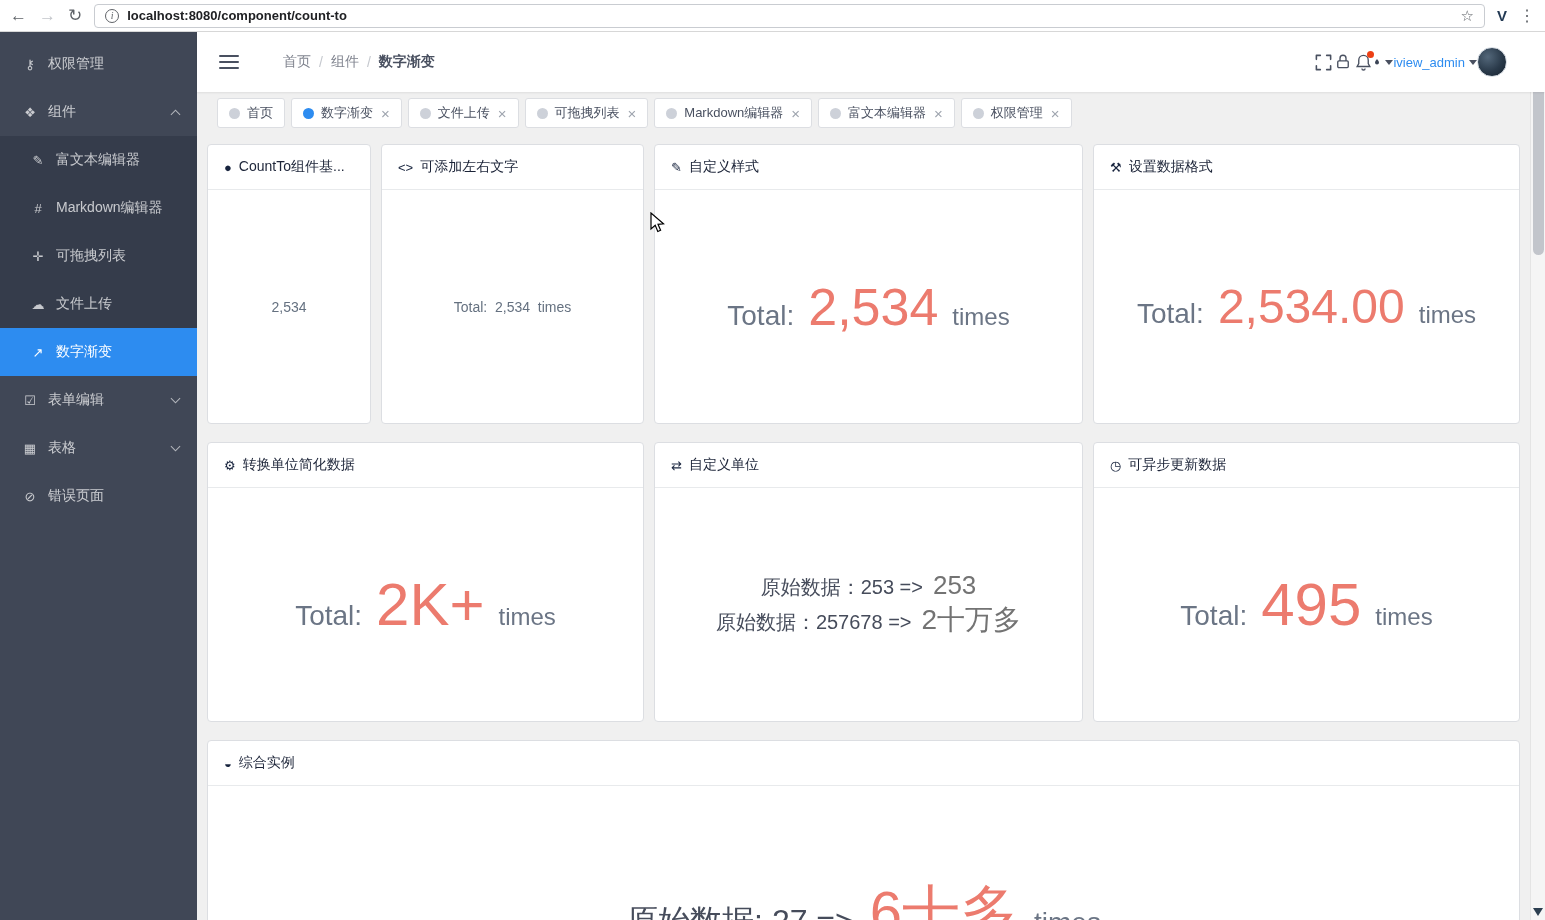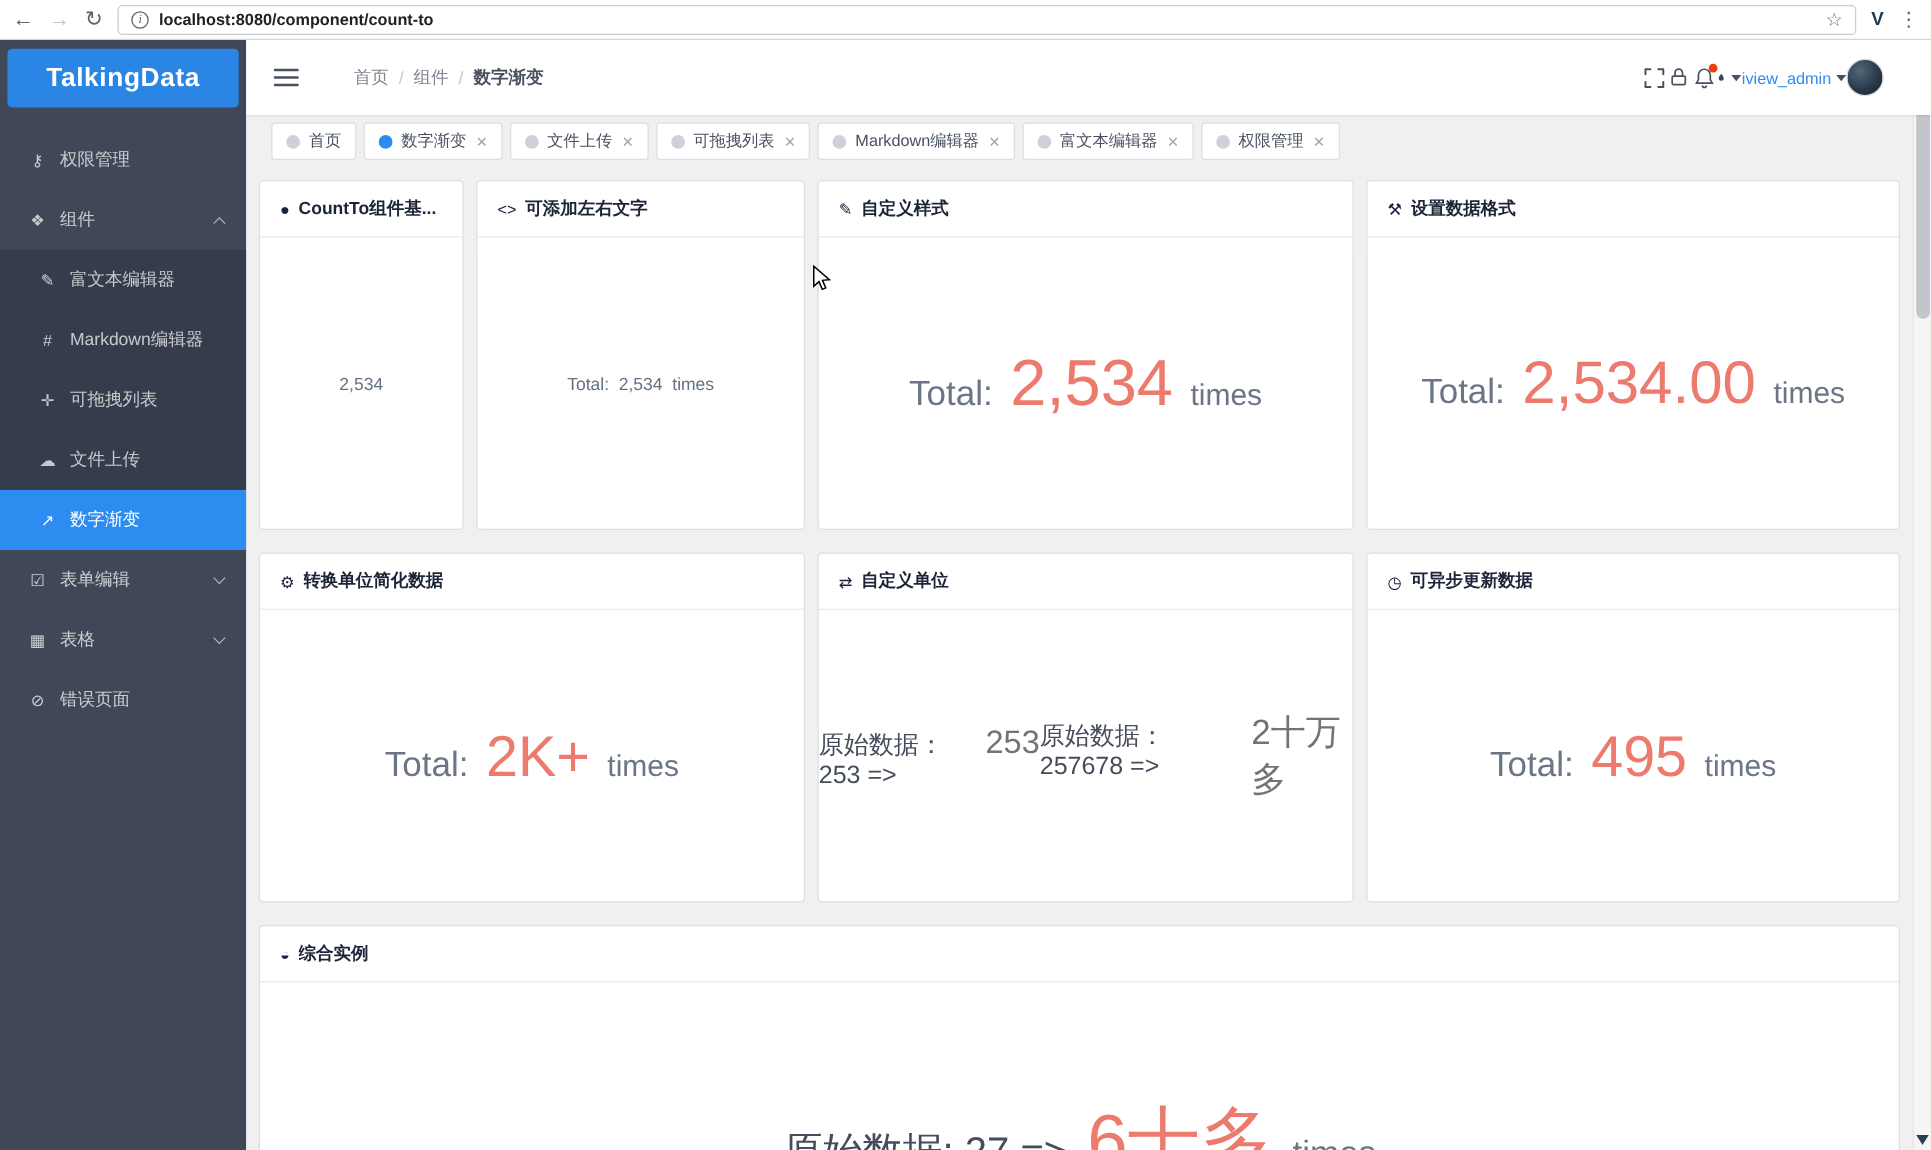--- a/index.html
+++ b/index.html
@@ -58,29 +58,29 @@
   .tab-dot { width:11px; height:11px; border-radius:50%; background:#cdd1d9; }
   .tab.active .tab-dot { background:#2d8cf0; }
   .tab-close { color:#9ea4ae; font-size:15px; line-height:1; margin-left:1px; cursor:pointer; }
 
   
   .content { flex:1; padding:10px 25px 0 10px; overflow:hidden; }
   .row { display:flex; gap:10px; margin-bottom:18px; }
   .card { background:#fff; border:1px solid #dcdee2; border-radius:4px; display:flex; flex-direction:column; height:280px; }
   .card-header { padding:13px 16px; border-bottom:1px solid #e8eaec; display:flex; align-items:center; gap:7px; }
   .card-icon { font-size:13px; color:#17233d; }
-  .card-title { font-size:14px; font-weight:bold; color:#1c2438; white-space:nowrap; overflow:hidden; text-overflow:ellipsis; }
+  .card-title { font-size:14px; font-weight:normal; color:#1c2438; white-space:nowrap; overflow:hidden; text-overflow:ellipsis; }
   .card-body { flex:1; display:flex; align-items:center; justify-content:center; }
   .count-sm { font-size:14px; color:#657180; }
   .count-line { display:flex; align-items:baseline; gap:14px; }
   .cl-prefix { font-size:28px; color:#6b7585; }
   .cl-suffix { font-size:24px; color:#6b7585; }
   .cl-value { color:#EC7B6E; }
-  .v52 { font-size:52px; } .v48 { font-size:48px; } .v46 { font-size:46px; }
-  .unit-col { display:flex; flex-direction:row; gap:0; align-items:center; }
+  .v52 { font-size:52px; } .v48 { font-size:48px; } .v46 { font-size:60px; }
+  .unit-col { display:flex; flex-direction:column; gap:0; align-items:center; }
   .unit-row { display:flex; align-items:baseline; gap:10px; }
   .unit-label { font-size:20px; color:#464c5b; }
   .unit-value { color:#737373; font-size:28px; }
   .unit-value.first { font-size:26px; }
   .card.tall { height:300px; }
   .demo-line { display:flex; align-items:baseline; gap:16px; }
   .demo-label { font-size:32px; color:#464c5b; }
   .demo-value { font-size:58px; color:#EC7B6E; }
   .demo-suffix { font-size:28px; color:#6b7585; }
 
@@ -109,23 +109,20 @@
       <span class="url-text">localhost:8080/component/count-to</span>
       <span class="star">☆</span>
     </div>
     <span class="ext-v">V</span>
     <span class="dots">⋮</span>
   </div>
 
   <div class="app">
 
     <aside class="sidebar">
-      <div class="logo-box">
-        <span class="logo-text">TalkingData</span>
-      </div>
       <nav class="menu">
         <div class="menu-item">
           <span class="m-icon">⚷</span>
           <span>权限管理</span>
         </div>
         <div class="menu-item">
           <span class="m-icon">❖</span>
           <span>组件</span>
           <span class="chev up"></span>
         </div>

